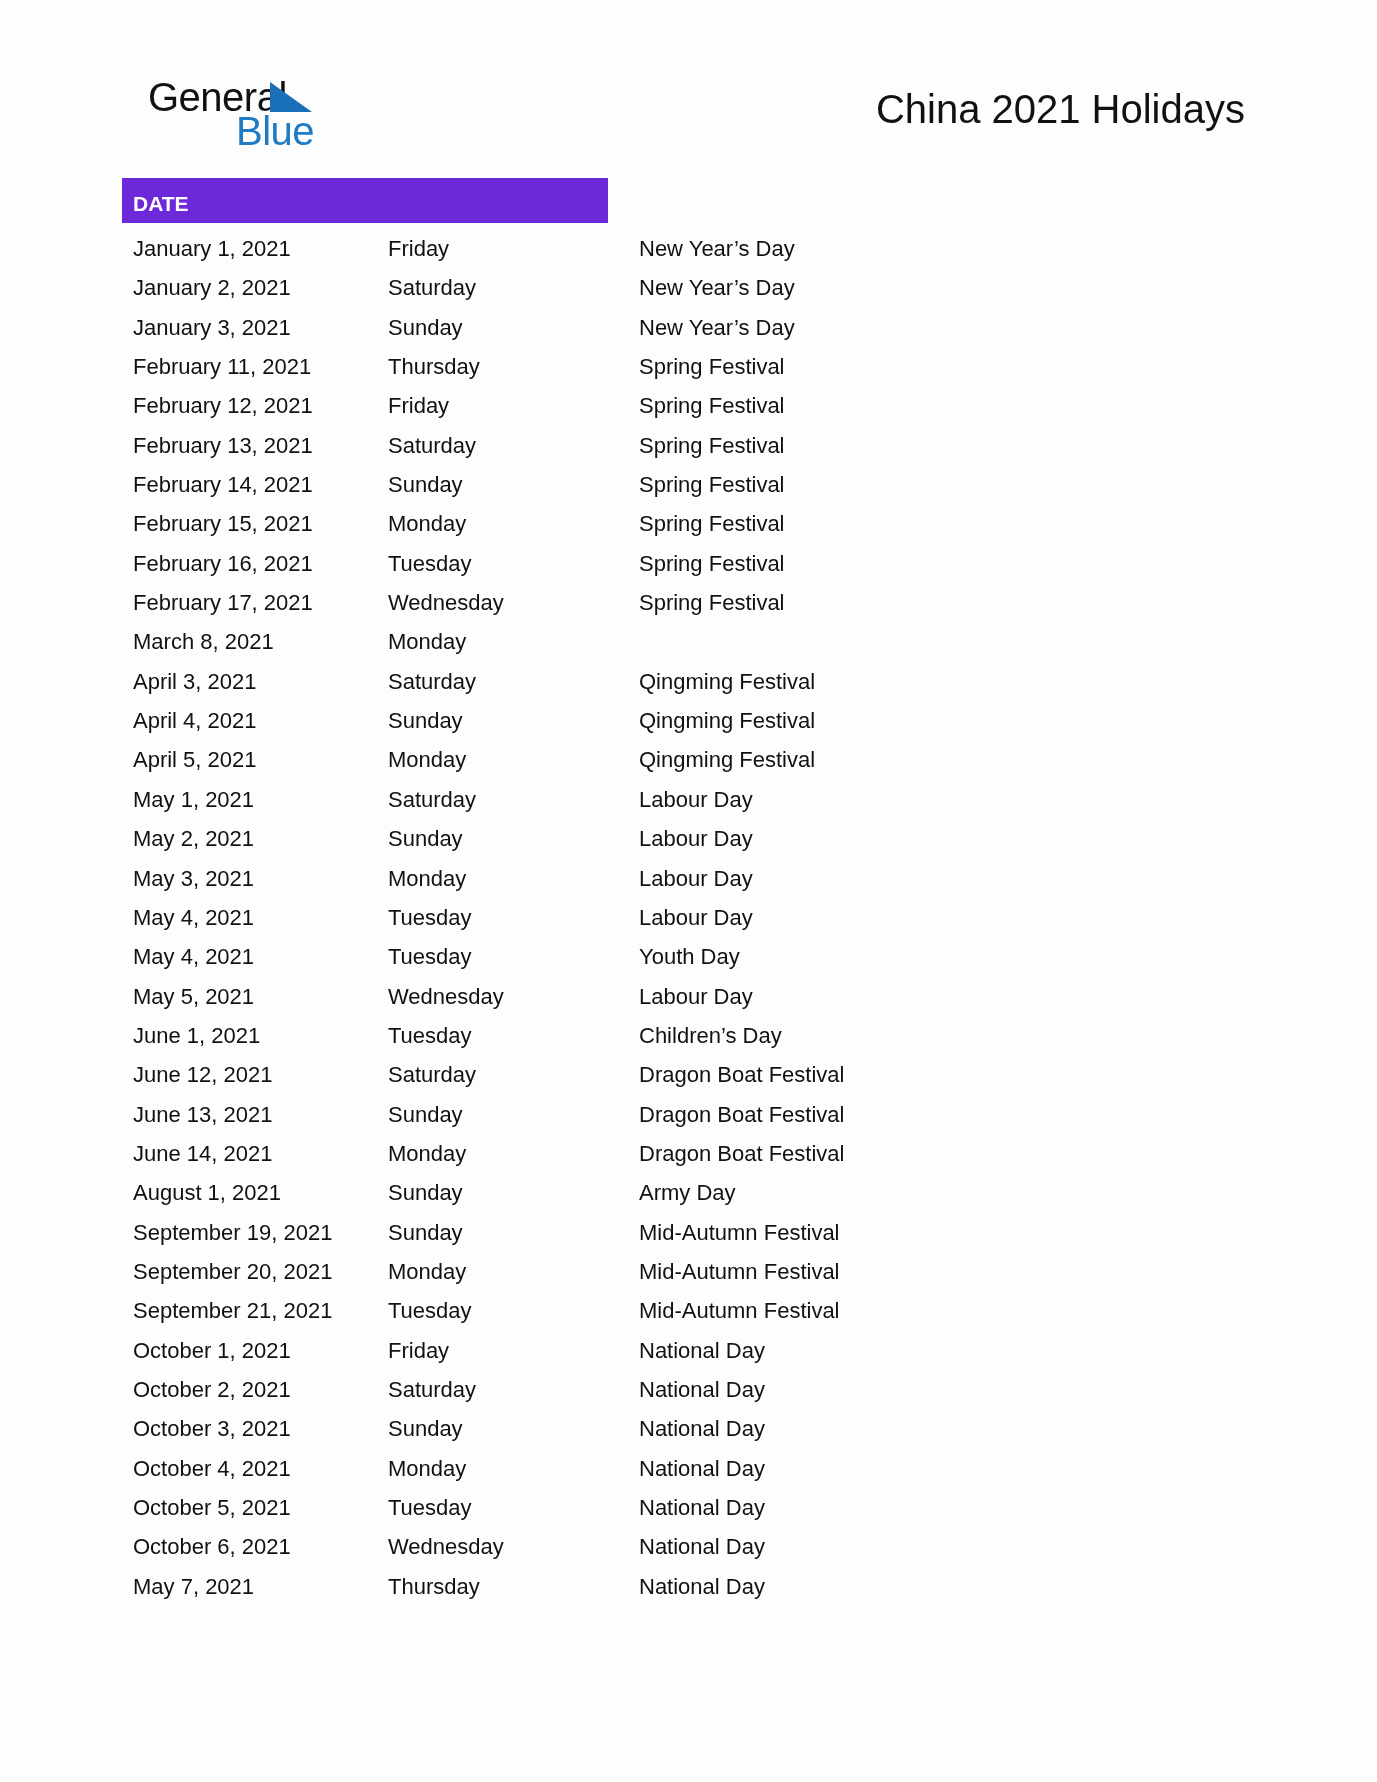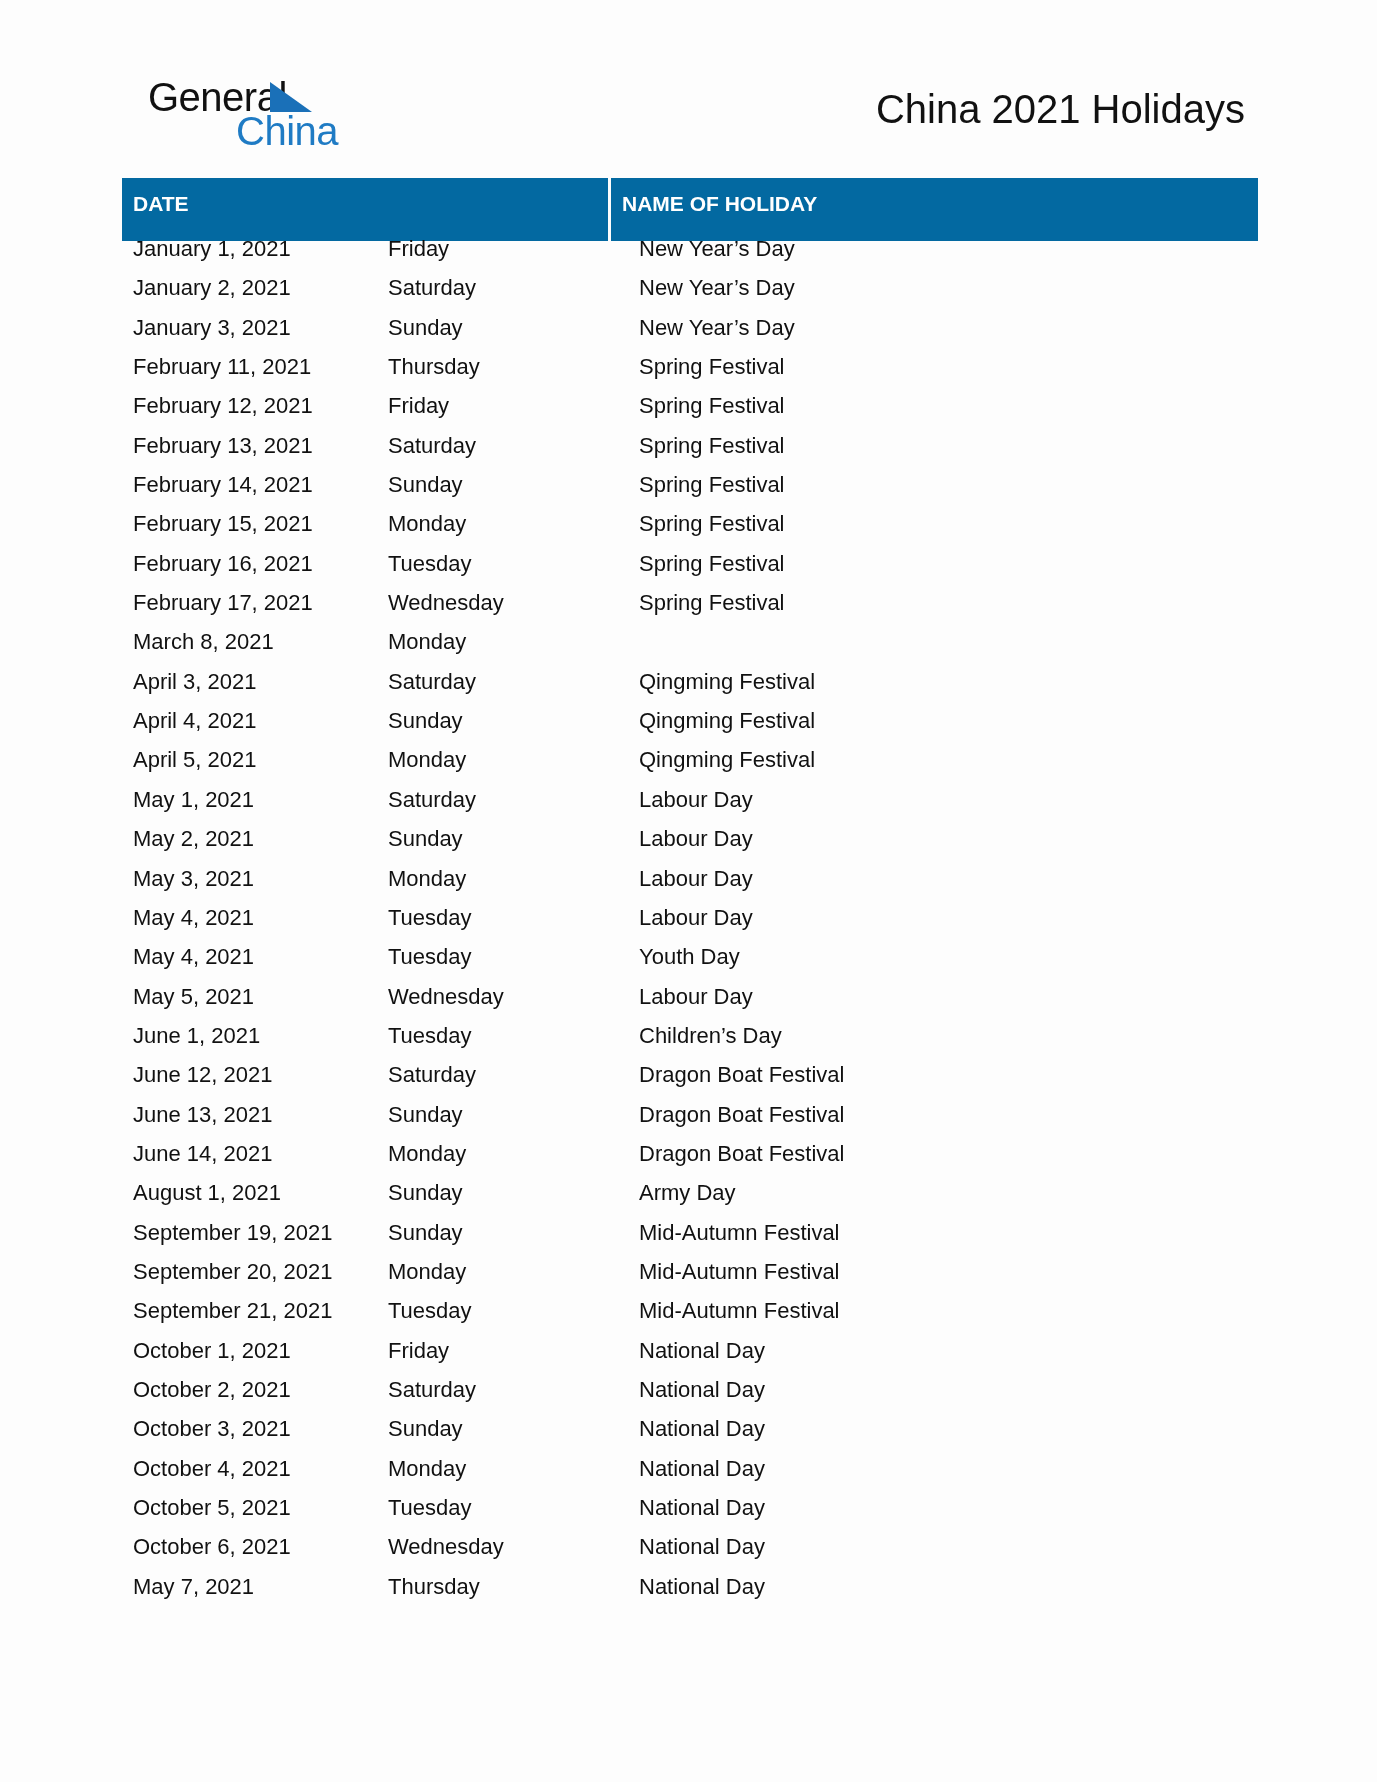--- a/index.html
+++ b/index.html
@@ -9,44 +9,43 @@
       font-family: "Liberation Sans", "DejaVu Sans", sans-serif; color: #111;
     }
     .logo { position: absolute; left: 132px; top: 74px; width: 190px; height: 80px; }
     .logo-general { position: absolute; left: 16px; top: 0; font-size: 40px; line-height: 46px; color: #111; letter-spacing: -0.5px; }
     .logo-blue { position: absolute; left: 104px; top: 34px; font-size: 40px; line-height: 46px; color: #1f7bc4; letter-spacing: -0.5px; }
     .logo-tri { position: absolute; left: 138px; top: 8px; width: 0; height: 0;
       border-left: 42px solid transparent; border-bottom: 30px solid #1a70b8; transform: scaleX(-1); }
     .doc-title { position: absolute; right: 132px; top: 84px; font-size: 40px; line-height: 50px; color: #111; white-space: nowrap; margin-left: 45px; }
     .table { position: absolute; left: 122px; top: 178px; width: 1136px; }
     .thead { position: relative; height: 51px; }
-    .th { position: absolute; top: 0; height: 63px; background: #0369a1; color: #fff; font-weight: bold; font-size: 21px; line-height: 51px; box-sizing: border-box; padding-left: 11px; }
+    .th { position: absolute; top: 0; height: 45px; background: #6d28d9; color: #fff; font-weight: bold; font-size: 21px; line-height: 51px; box-sizing: border-box; padding-left: 11px; }
     .th-date { left: 0; width: 486px; }
     .th-name { left: 489px; width: 647px; }
     .rows { position: relative; }
     .row { position: relative; height: 39.35px; font-size: 22px; line-height: 39.35px; white-space: nowrap; }
     .c-date { position: absolute; left: 11px; }
     .c-day { position: absolute; left: 266px; }
     .c-name { position: absolute; left: 500px; margin-left: 17px; }
   </style>
 </head>
 <body>
 
 <div class="logo">
   <span class="logo-general">General</span>
   <span class="logo-tri"></span>
-  <span class="logo-blue">China</span>
+  <span class="logo-blue">Blue</span>
 </div>
 
 <div class="doc-title">China 2021 Holidays</div>
 
 <div class="table">
   <div class="thead">
     <div class="th th-date">DATE</div>
-    <div class="th th-name">NAME OF HOLIDAY</div>
   </div>
   <div class="rows" id="rows">
       <div class="row">
         <span class="c-date">January 1, 2021</span>
         <span class="c-day">Friday</span>
         <span class="c-name">New Year’s Day</span>
       </div>
       <div class="row">
         <span class="c-date">January 2, 2021</span>
         <span class="c-day">Saturday</span>

